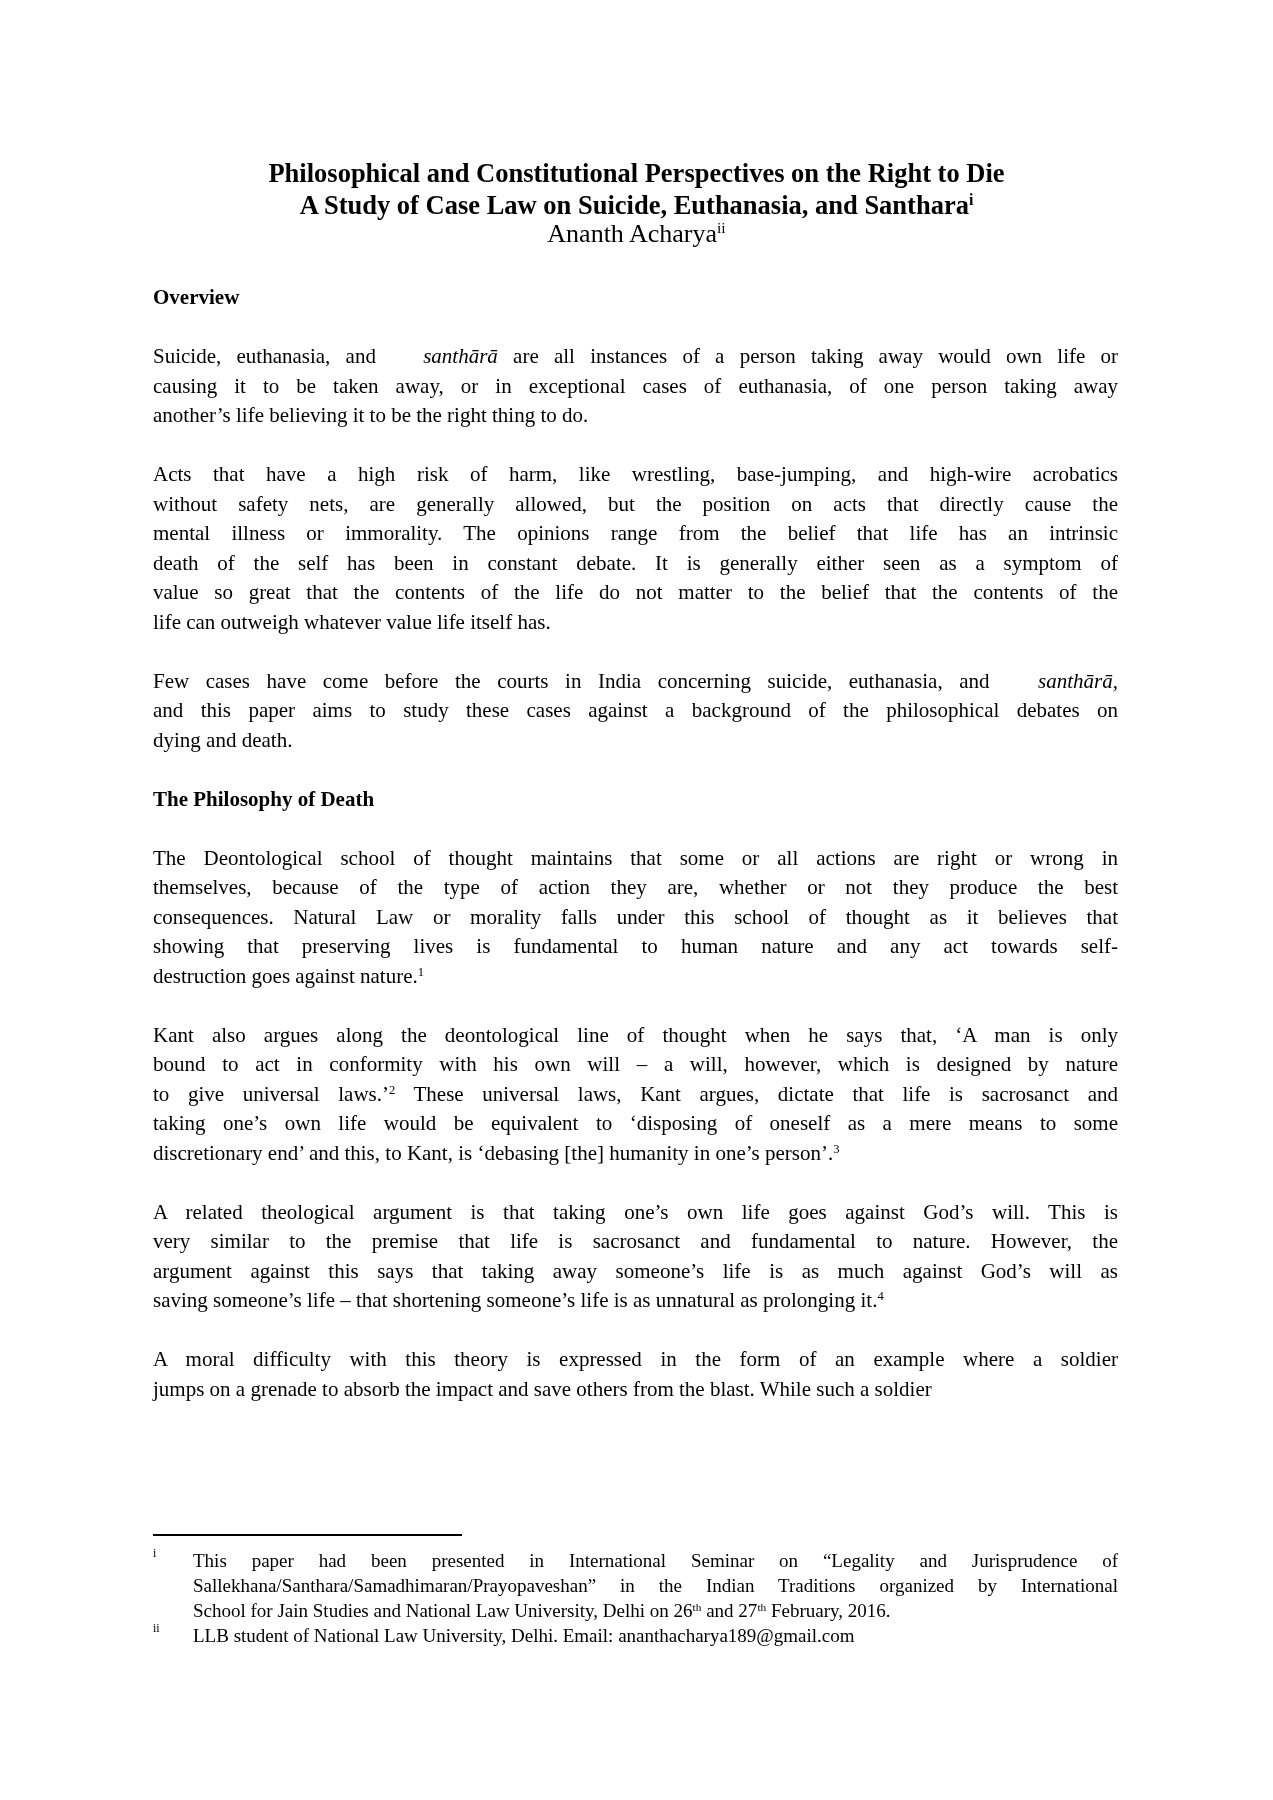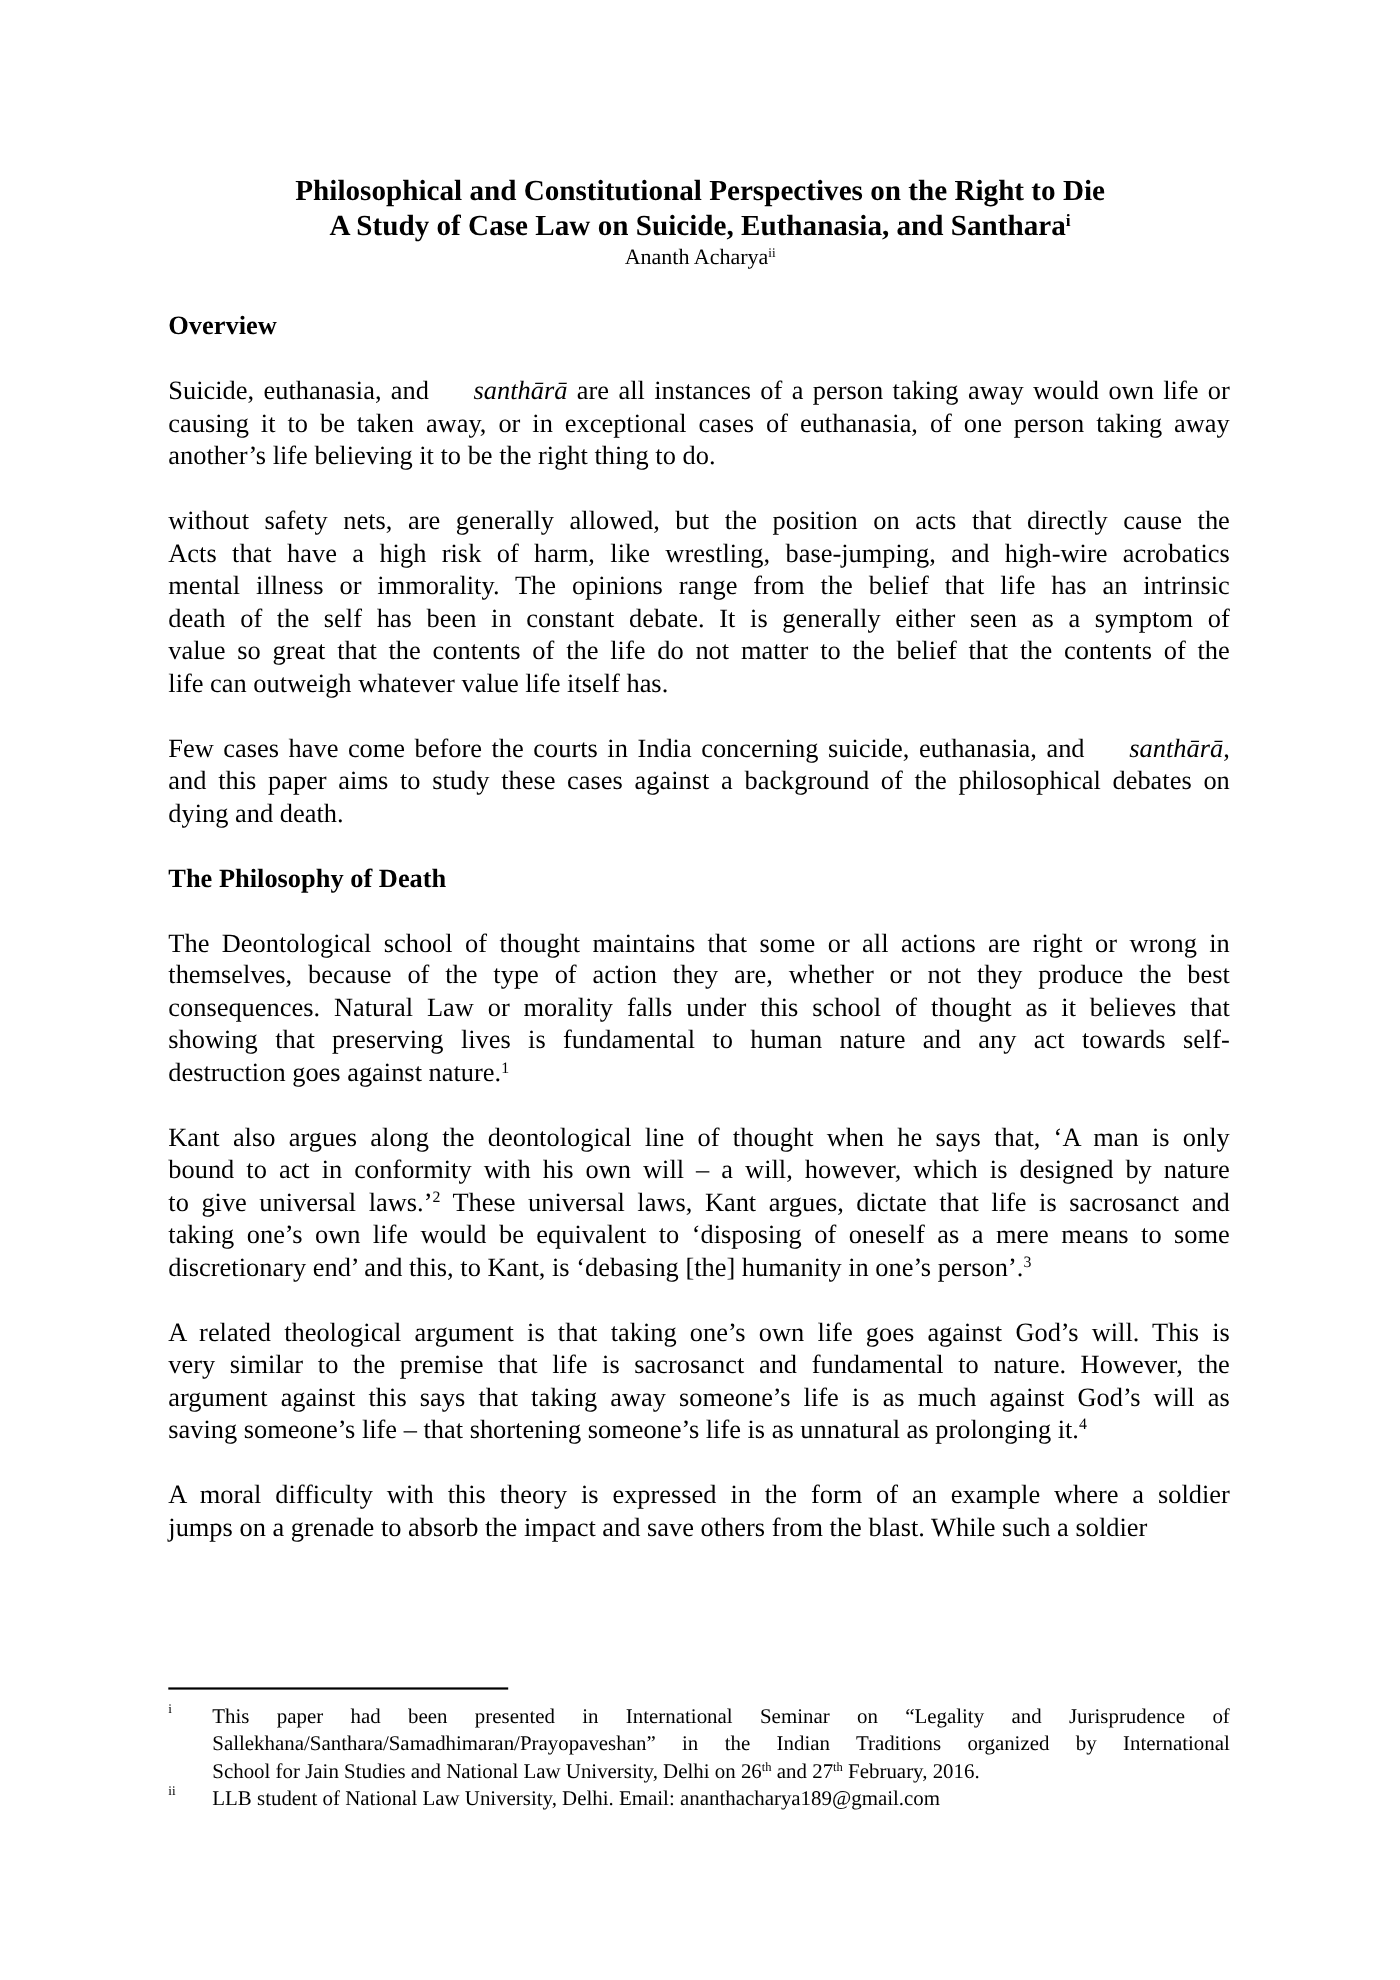--- a/index.html
+++ b/index.html
@@ -1,22 +1,22 @@
 <!DOCTYPE html>
 <html><head>
 <meta charset="utf-8">
 <style>
   html, body { margin: 0; padding: 0; background: #ffffff; }
   body { width: 1273px; height: 1800px; position: relative; overflow: hidden;
          font-family: "Liberation Serif", "DejaVu Serif", serif; color: #000; }
   .title-block { position: absolute; left: 0; width: 1273px; top: 157px; text-align: center; }
   .title-line { font-weight: bold; font-size: 26.5px; line-height: 32px; white-space: nowrap; }
-  .author { font-size: 20px; line-height: 26px; }
+  .author { font-size: 26px; line-height: 26px; }
   sup { font-size: 0.6em; line-height: 0; vertical-align: 0.55em; }
-  .body { position: absolute; left: 153px; width: 965px; top: 283px; font-size: 24px; }
+  .body { position: absolute; left: 153px; width: 965px; top: 283px; font-size: 21px; }
   .line { display: block; height: 29.5px; line-height: 29.5px; white-space: nowrap; overflow: visible;
           text-align: justify; text-align-last: justify; }
   .line.last { text-align: left; text-align-last: left; }
   .blank { height: 29.5px; }
   .heading { font-weight: bold; }
   .it { font-style: italic; margin-left: 32px; }
   .footnotes { position: absolute; left: 153px; width: 965px; top: 1534px; }
   .fn-rule { width: 309px; height: 0; border-top: 2px solid #000; margin-bottom: 12px; }
   .fn { position: relative; padding-left: 40px; font-size: 19px; }
   .fn .marker { position: absolute; left: 0; top: -3px; font-size: 12px; line-height: 16px; }
@@ -40,22 +40,22 @@
 <div class="body" id="body">
     <span class="line last heading">Overview</span>
     <div class="blank"></div>
     <div>
       <span class="line"><span>Suicide, euthanasia, and </span><span class="it">santhārā</span><span> are all instances of a person taking away would own life or</span></span>
       <span class="line"><span>causing it to be taken away, or in exceptional cases of euthanasia, of one person taking away</span></span>
       <span class="line last"><span>another’s life believing it to be the right thing to do.</span></span>
     </div>
     <div class="blank"></div>
     <div>
+      <span class="line"><span>Acts that have a high risk of harm, like wrestling, base-jumping, and high-wire acrobatics</span></span>
       <span class="line"><span>without safety nets, are generally allowed, but the position on acts that directly cause the</span></span>
-      <span class="line"><span>Acts that have a high risk of harm, like wrestling, base-jumping, and high-wire acrobatics</span></span>
       <span class="line"><span>mental illness or immorality. The opinions range from the belief that life has an intrinsic</span></span>
       <span class="line"><span>death of the self has been in constant debate. It is generally either seen as a symptom of</span></span>
       <span class="line"><span>value so great that the contents of the life do not matter to the belief that the contents of the</span></span>
       <span class="line last"><span>life can outweigh whatever value life itself has.</span></span>
     </div>
     <div class="blank"></div>
     <div>
       <span class="line"><span>Few cases have come before the courts in India concerning suicide, euthanasia, and </span><span class="it">santhārā</span><span>,</span></span>
       <span class="line"><span>and this paper aims to study these cases against a background of the philosophical debates on</span></span>
       <span class="line last"><span>dying and death.</span></span>

